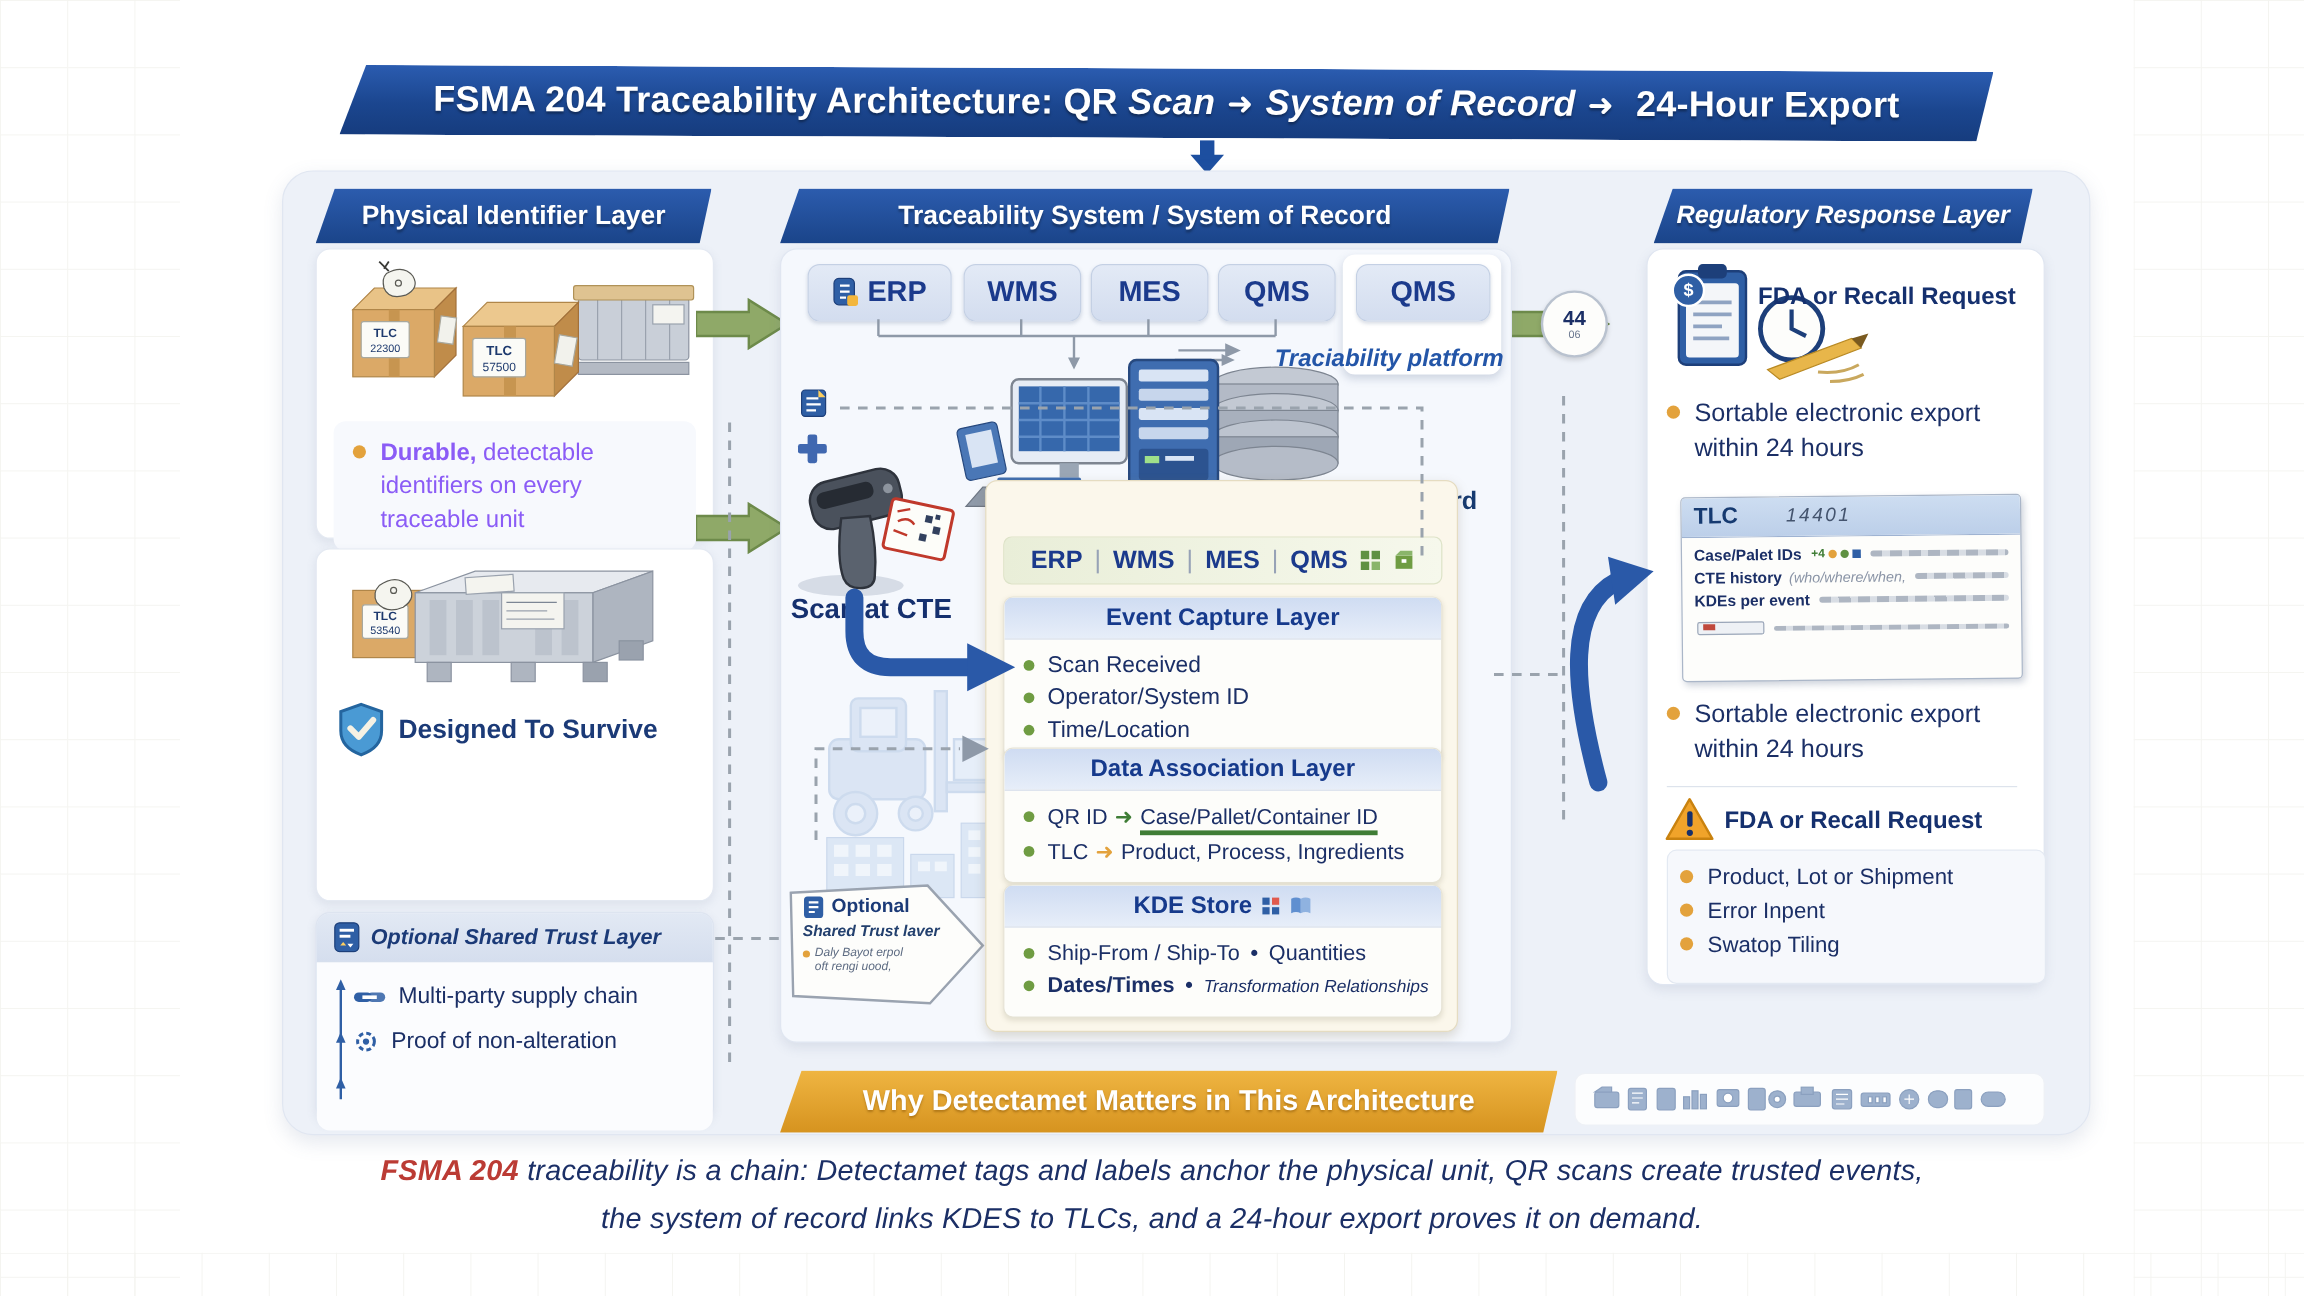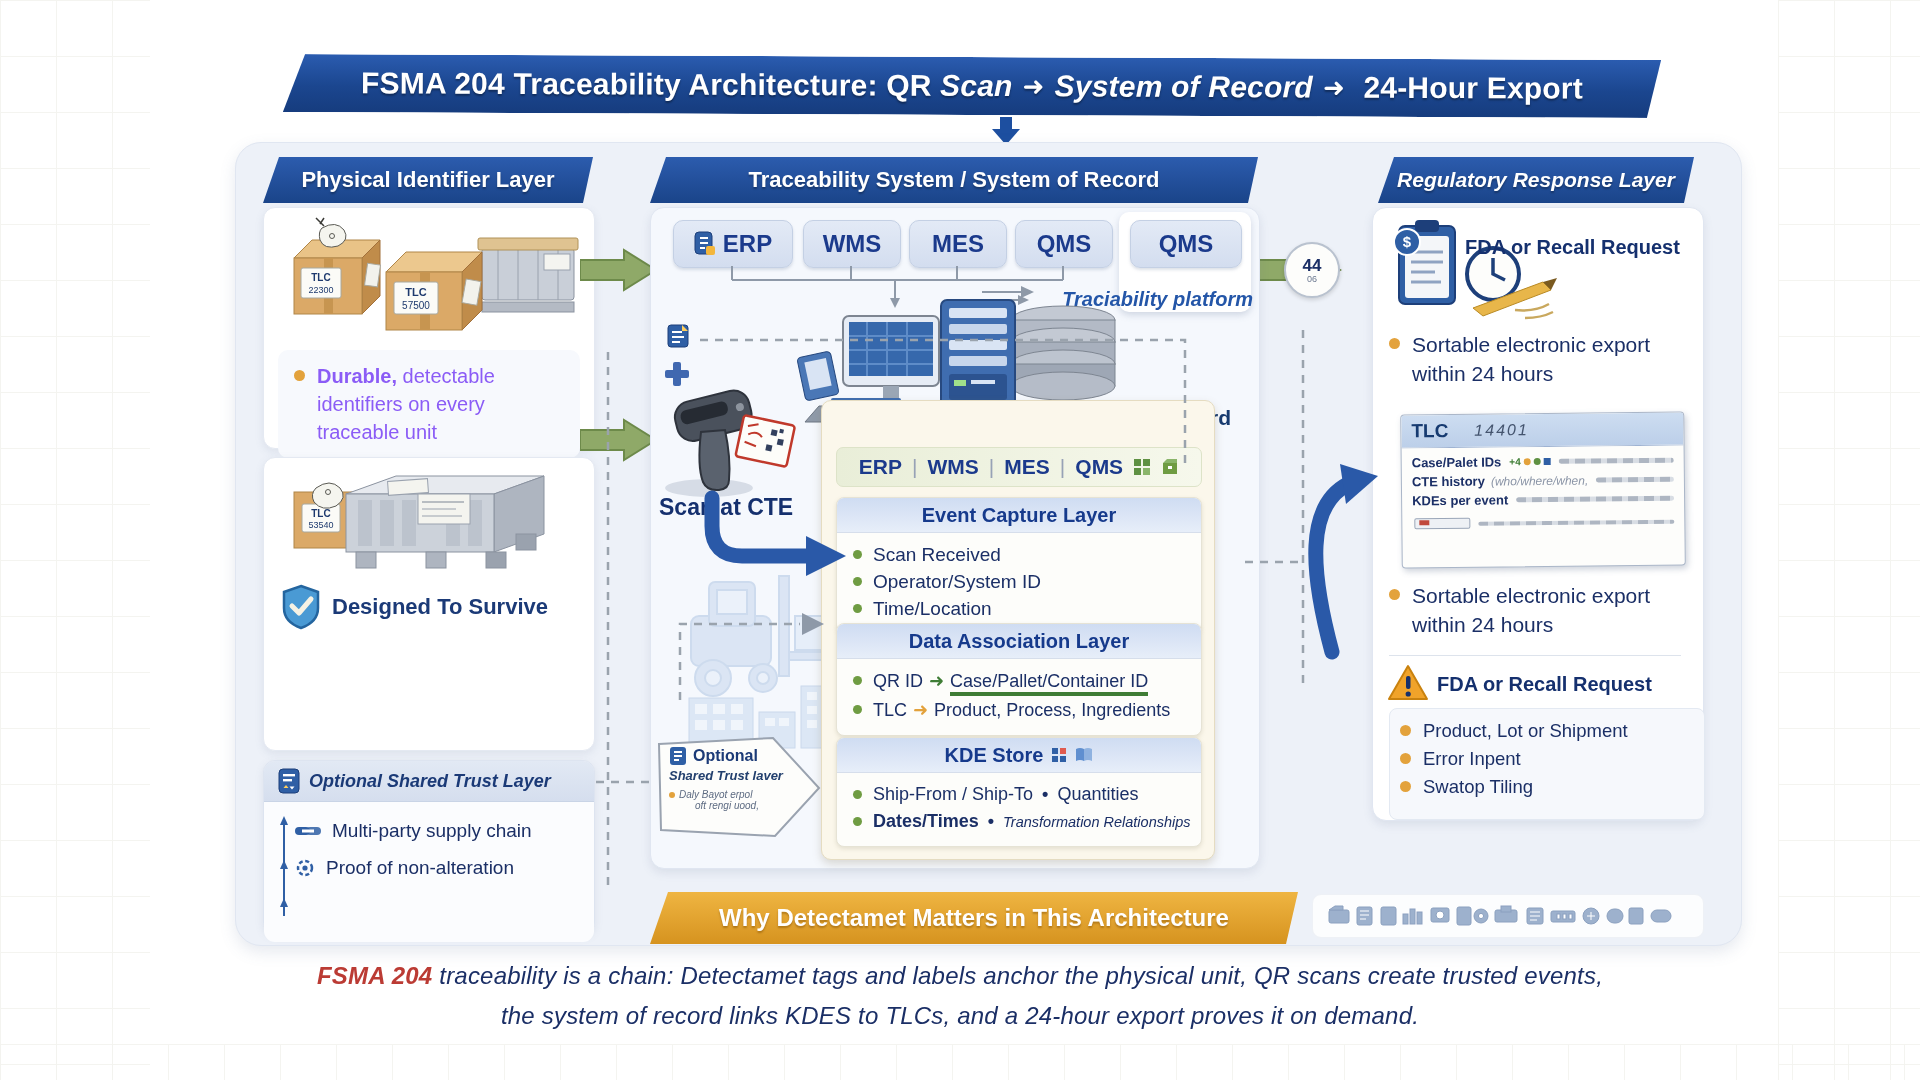--- a/index.html
+++ b/index.html
@@ -81,34 +81,34 @@
   .mapline .aa{color:#e3a23c;font-weight:bold;margin:0 6px;}
   .kde-row{font-size:18px;color:#1b2f66;line-height:27px;white-space:nowrap;}
   .kde-row .mid-dot{color:#1b2f66;margin:0 9px;font-weight:bold;}
   .kde-row .trans{font-style:italic;font-size:14.5px;}
   .scan-label{position:absolute;left:8px;top:286px;width:170px;font-size:23px;font-weight:bold;color:#15306e;}
   .sign{position:absolute;left:4px;top:528px;width:166px;height:102px;}
   .sign .txt{position:absolute;left:14px;top:10px;width:120px;}
   .sign .s1{font-size:16px;font-weight:bold;color:#1b3a77;display:flex;align-items:center;gap:6px;}
   .sign .s2{font-size:13px;font-weight:bold;font-style:italic;color:#23406e;margin-top:2px;}
   .sign .s3{font-size:10px;font-style:italic;color:#5d6b82;margin-top:6px;display:flex;align-items:center;gap:4px;}
-  .sign .s4{font-size:10px;font-style:italic;color:#5d6b82;margin-left:26px;}
+  .sign .s4{font-size:10px;font-style:italic;color:#5d6b82;margin-left:10px;}
   .sdot{width:6px;height:6px;border-radius:50%;background:#e3a23c;}
   
   .right-panel{position:absolute;left:1372px;top:207px;width:330px;height:612px;background:#fff;
     border:1px solid #e0e6f1;border-radius:14px;box-shadow:0 4px 10px rgba(100,115,150,.14);}
   .fda-title{position:absolute;left:92px;top:28px;width:230px;font-size:20px;font-weight:bold;color:#15306e;}
   .export-bullet{position:absolute;width:300px;font-size:21px;line-height:29px;color:#1b2f66;font-weight:500;}
   .tlc-card{position:absolute;left:28px;top:205px;width:282px;height:152px;background:#fdfdfb;
     border:1.5px solid #aab6c8;border-radius:4px;transform:rotate(-.6deg);
     box-shadow:2px 3px 6px rgba(90,105,135,.3);}
   .tlc-head{height:32px;background:linear-gradient(180deg,#cdddf1,#bccfe9);border-bottom:1px solid #9fb3d2;
     display:flex;align-items:center;padding:0 10px;border-radius:3px 3px 0 0;}
   .tlc-head .t{font-size:19px;font-weight:bold;color:#163a70;}
-  .tlc-head .hw{font-size:16px;font-style:italic;color:#44546e;margin-left:26px;letter-spacing:2px;}
+  .tlc-head .hw{font-size:16px;font-style:italic;color:#44546e;margin-left:40px;letter-spacing:2px;}
   .tlc-row{display:flex;align-items:center;padding:4px 10px 0 10px;font-size:13px;color:#1b2f66;}
   .tlc-row .lbl{font-weight:bold;white-space:nowrap;}
   .scrib{height:5px;border-radius:3px;flex:1;margin-left:8px;
     background:repeating-linear-gradient(90deg,#aeb6c2 0 10px,#d8dde4 10px 16px);}
   .tlc-note{font-size:12px;font-style:italic;color:#8a94a6;margin-left:6px;white-space:nowrap;}
   .tiny-glyphs{display:flex;align-items:center;gap:3px;margin-left:8px;font-size:10px;}
   .meter{width:54px;height:9px;border:1px solid #9aa6b8;border-radius:2px;margin-left:2px;position:relative;background:#eef1f5;}
   .meter i{position:absolute;left:4px;top:1px;width:10px;height:5px;background:#c0493c;display:block;}
   .divider{position:absolute;left:16px;width:292px;height:1px;background:#dde3ec;}
   .recall-title{position:absolute;left:64px;top:465px;font-size:20px;font-weight:bold;color:#15306e;}

